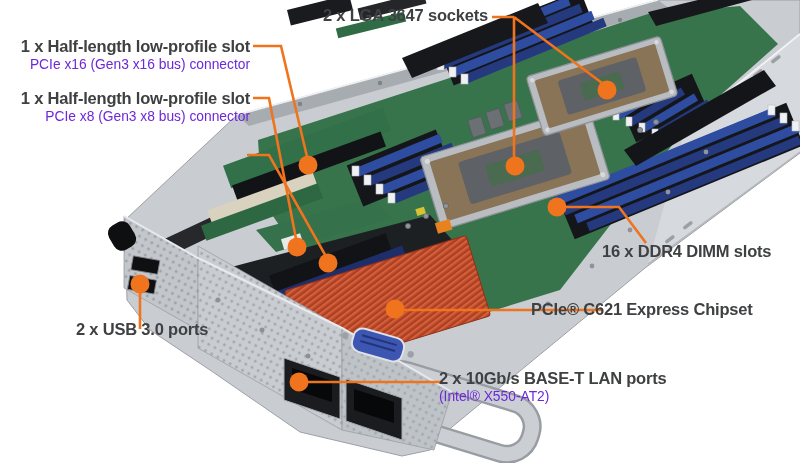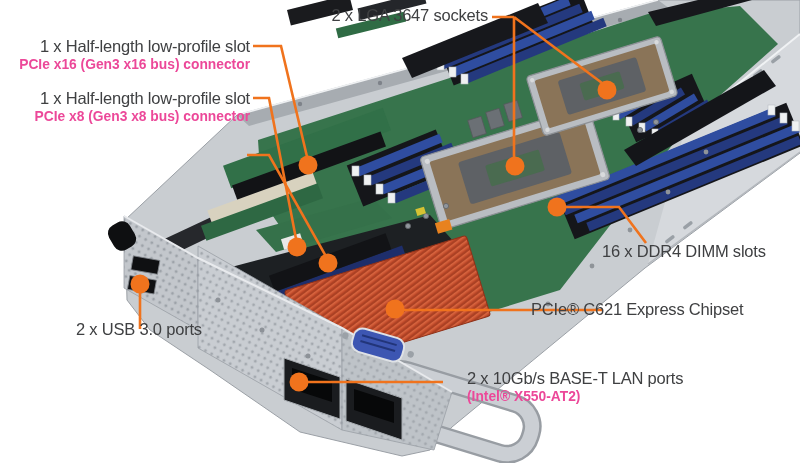--- a/index.html
+++ b/index.html
@@ -2,22 +2,22 @@
 <html><head>
 <meta charset="utf-8">
 <style>
   html,body{margin:0;padding:0;background:#fff;}
   .stage{
     position:relative;width:800px;height:463px;overflow:hidden;background:#fff;
     font-family:"Liberation Sans","DejaVu Sans",sans-serif;
   }
   .stage svg{position:absolute;left:0;top:0;}
   .callout{position:absolute;white-space:nowrap;color:#3F4042;z-index:5;}
-  .callout .t{font-weight:400;font-size:16.5px;line-height:19px;letter-spacing:-0.2px;}
-  .callout .s{font-weight:700;font-size:13.8px;line-height:17px;color:#ec4899;}
+  .callout .t{font-weight:700;font-size:16.5px;line-height:19px;letter-spacing:-0.2px;}
+  .callout .s{font-weight:400;font-size:13.8px;line-height:17px;color:#6d28d9;}
   .ra{text-align:right;}
 </style>
 </head>
 <body>
 
 <div class="stage">
 
 <svg width="800" height="463" viewBox="0 0 800 463">
   <defs>
     <pattern id="perf" width="7" height="7" patternUnits="userSpaceOnUse" patternTransform="rotate(28)">
@@ -288,18 +288,18 @@
 </div>
 
 <div class="callout" style="left:531px;top:300px">
   <div class="t">PCIe® C621 Express Chipset</div>
 </div>
 
 <div class="callout" style="left:76px;top:320px">
   <div class="t">2 x USB 3.0 ports</div>
 </div>
 
-<div class="callout" style="left:467px;top:369px">
+<div class="callout" style="left:439px;top:369px">
   <div class="t">2 x 10Gb/s BASE-T LAN ports</div>
   <div class="s">(Intel® X550-AT2)</div>
 </div>
 
 </div>
 
 </body></html>

